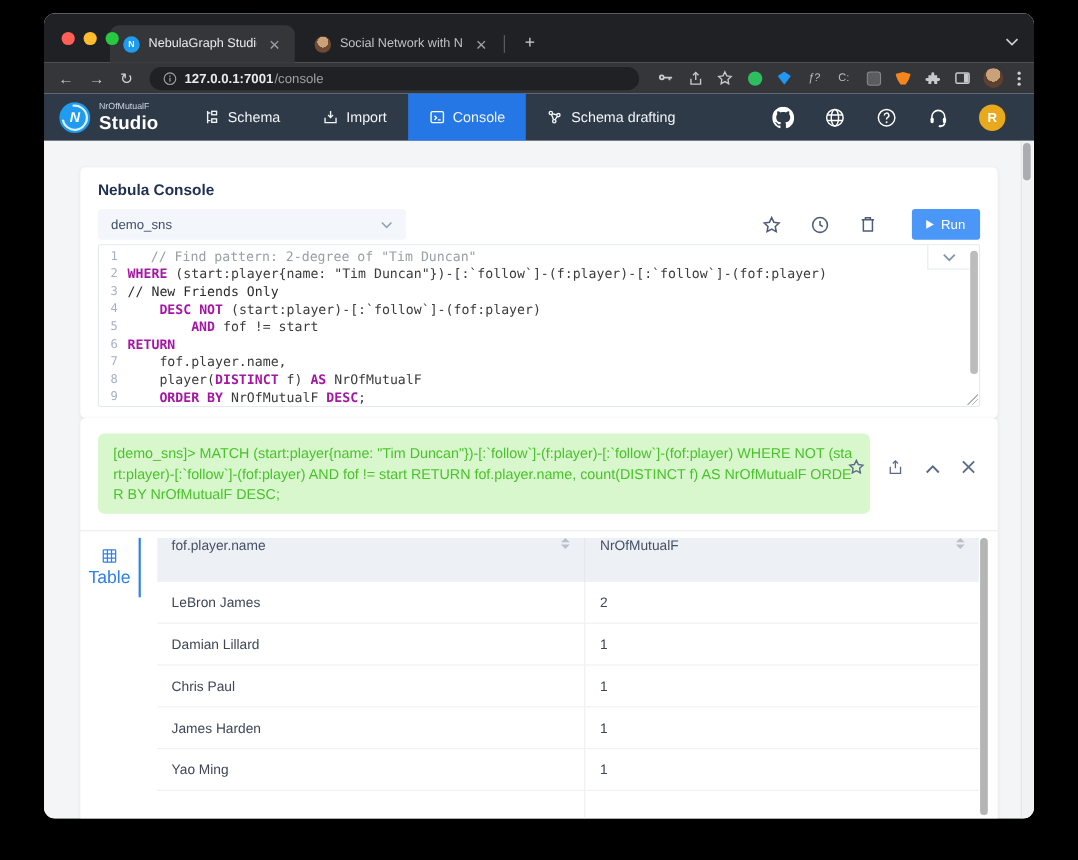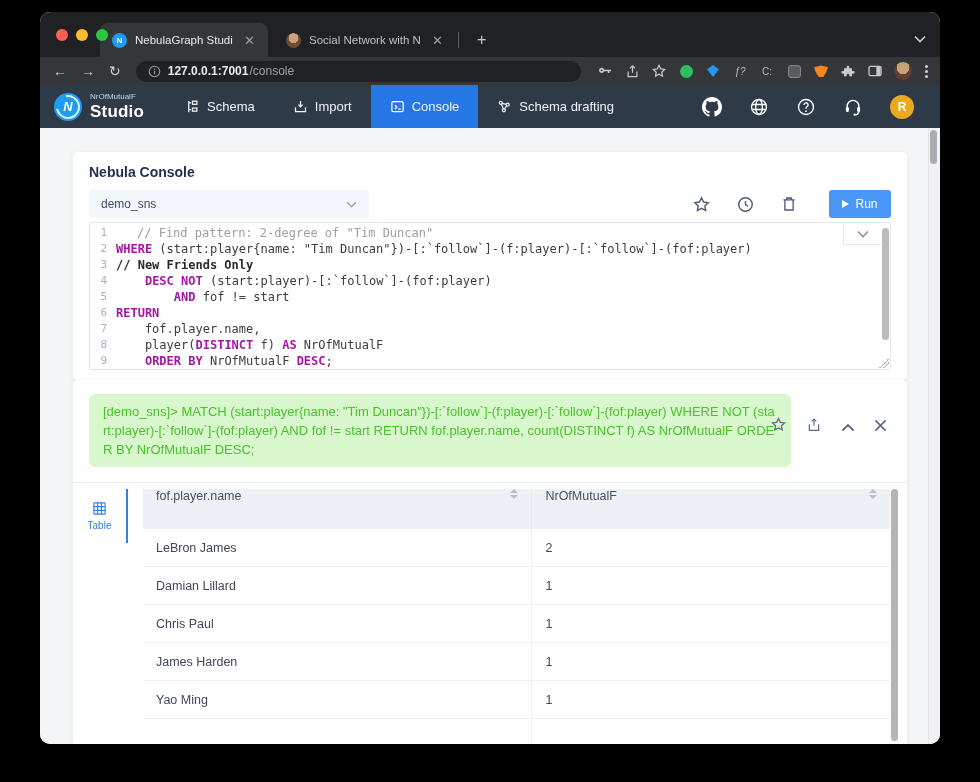--- a/index.html
+++ b/index.html
@@ -89,38 +89,38 @@
     font-family:"Liberation Sans",sans-serif; }
   .play-tri { width:0; height:0; border-left:7px solid #fff; border-top:4.5px solid transparent; border-bottom:4.5px solid transparent; }
 
   .editor { margin-top:4px; height:148px; border:1px solid #e4e9f0; border-radius:2px; position:relative;
     font-family:"DejaVu Sans Mono", monospace; font-size:12px; line-height:16px; overflow:hidden; background:#fff; padding-top:2px; }
   .code-line { display:flex; }
   .gutter { flex:0 0 26px; text-align:right; padding-right:9px; color:#a5b0c5; font-size:11px; }
   .code-content { white-space:pre; color:#3c3c3c; }
   .tok-k { color:#a516a5; font-weight:bold; }
   .tok-c { color:#9aa0a6;margin-left:21px; }
-  .tok-b { color:#2b2b2b; font-weight:bold; }
+  .tok-b { color:#2b2b2b; font-weight:normal; }
   .tok-p { color:#3c3c3c; }
   .editor-collapse { position:absolute; top:0; right:9px; width:38px; height:22px; background:#fff;
     border-left:1px solid #e4e9f0; border-bottom:1px solid #e4e9f0; display:flex; align-items:center; justify-content:center; }
   .editor-scrollbar { position:absolute; right:1px; top:5px; width:7px; height:112px; border-radius:4px; background:#bcbcbc; }
   .resize-handle { position:absolute; right:1px; bottom:1px; width:10px; height:10px;
     background:linear-gradient(135deg, transparent 0 50%, #b0b0b0 50% 57%, transparent 57% 70%, #b0b0b0 70% 77%, transparent 77%); }
 
   
   #result-card { top:252px; height:440px; padding:0; }
   .result-head { position:relative; padding:14px 16px 15px 16px; border-bottom:1px solid #ececec; }
   .query-echo { margin-right:100px; background:#d9f7cd; border-radius:6px; padding:8px 14px;
     font-size:13px; line-height:19px; color:#49c32b; word-break:break-all; min-height:73px; }
   .result-actions { position:absolute; right:20px; top:36px; display:flex; gap:19px; align-items:center; }
   .result-body { display:flex; padding-top:6px; }
   .view-tabs { flex:0 0 55px; }
   .view-tab { height:54px; display:flex; flex-direction:column; align-items:center; justify-content:center;
-    gap:4px; color:#2f80eb; font-size:10px; border-right:2px solid #2f80eb; }
+    gap:4px; color:#2f80eb; font-size:16px; border-right:2px solid #2f80eb; }
   .table-wrap { flex:1; margin:0 17px 0 15px; position:relative; }
   .thead { display:flex; height:40px; background:#edf0f4; align-items:center; font-size:12.5px; color:#475166; }
   .th { display:flex; justify-content:space-between; padding:0 13px; height:100%; }
   .th.c0 { width:52%; } .th.c1 { width:48%; border-left:1px solid #e3e8ee; }
   .sort-caret { display:flex; flex-direction:column; gap:2px; }
   .sort-caret i { width:0; height:0; border-left:4px solid transparent; border-right:4px solid transparent; }
   .sort-caret .up { border-bottom:4px solid #b9c0cc; }
   .sort-caret .dn { border-top:4px solid #b9c0cc; }
   .trow { display:flex; height:38px; align-items:center; border-bottom:1px solid #f0f0f0; font-size:12.5px; color:#3f4759; }
   .tcell { padding:0 13px; height:100%; display:flex; align-items:center; }

